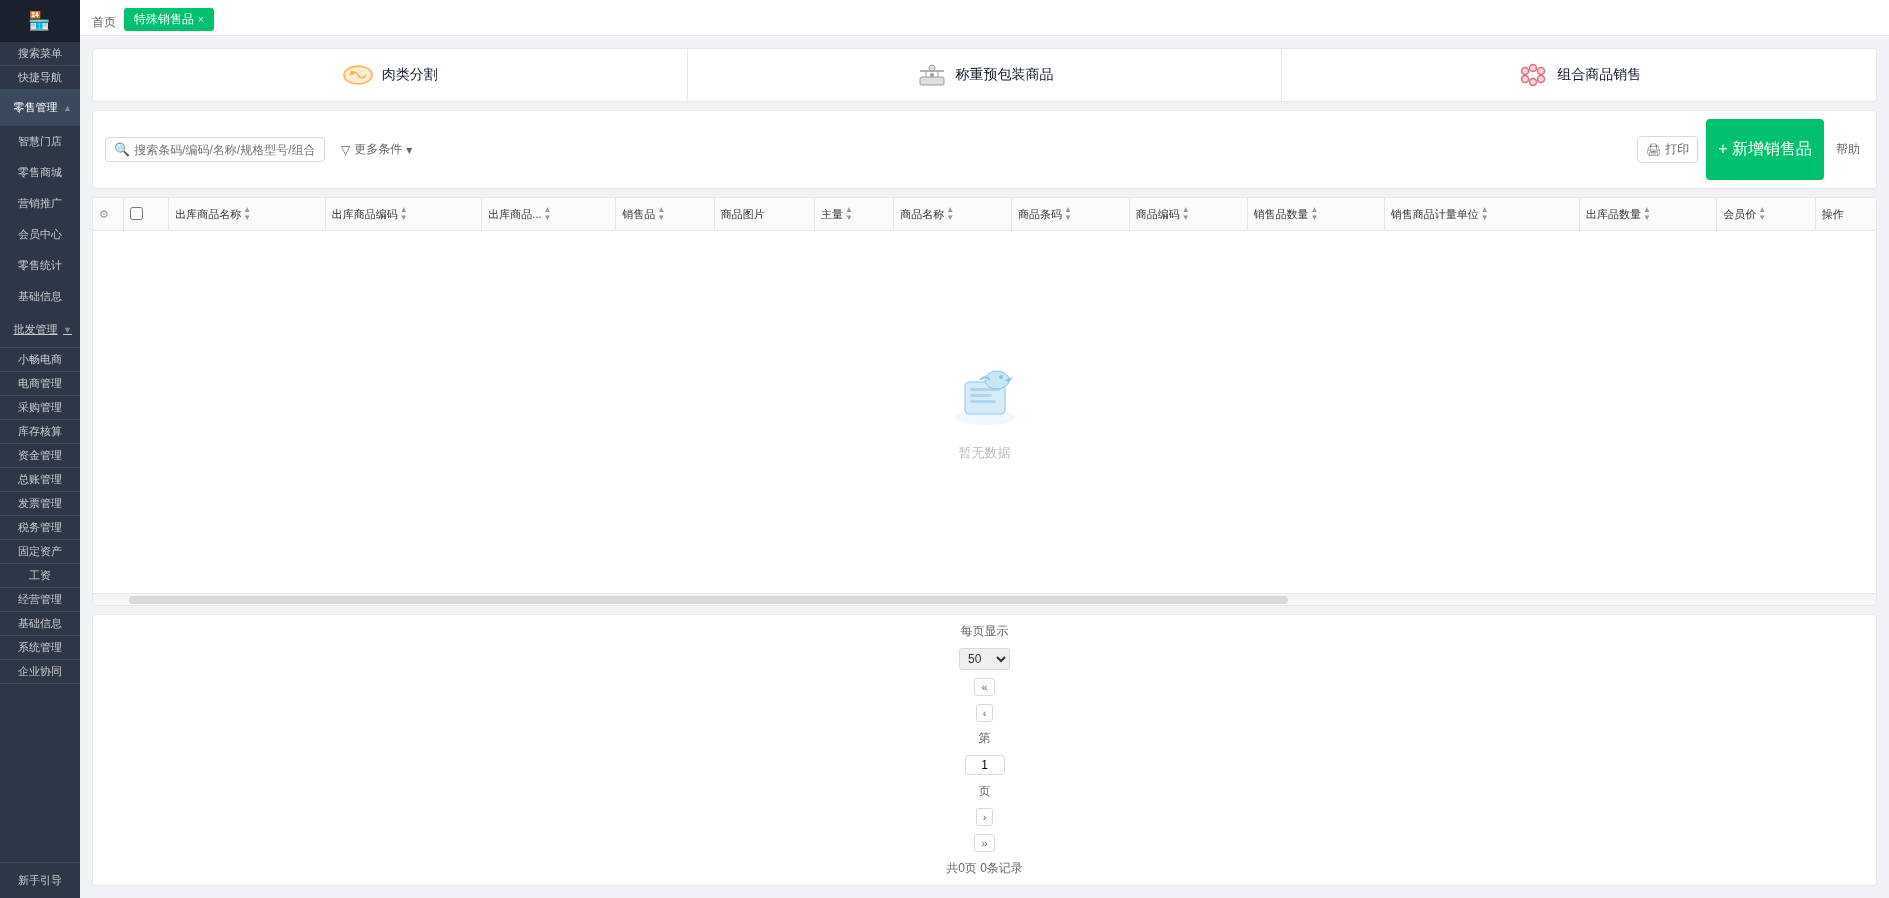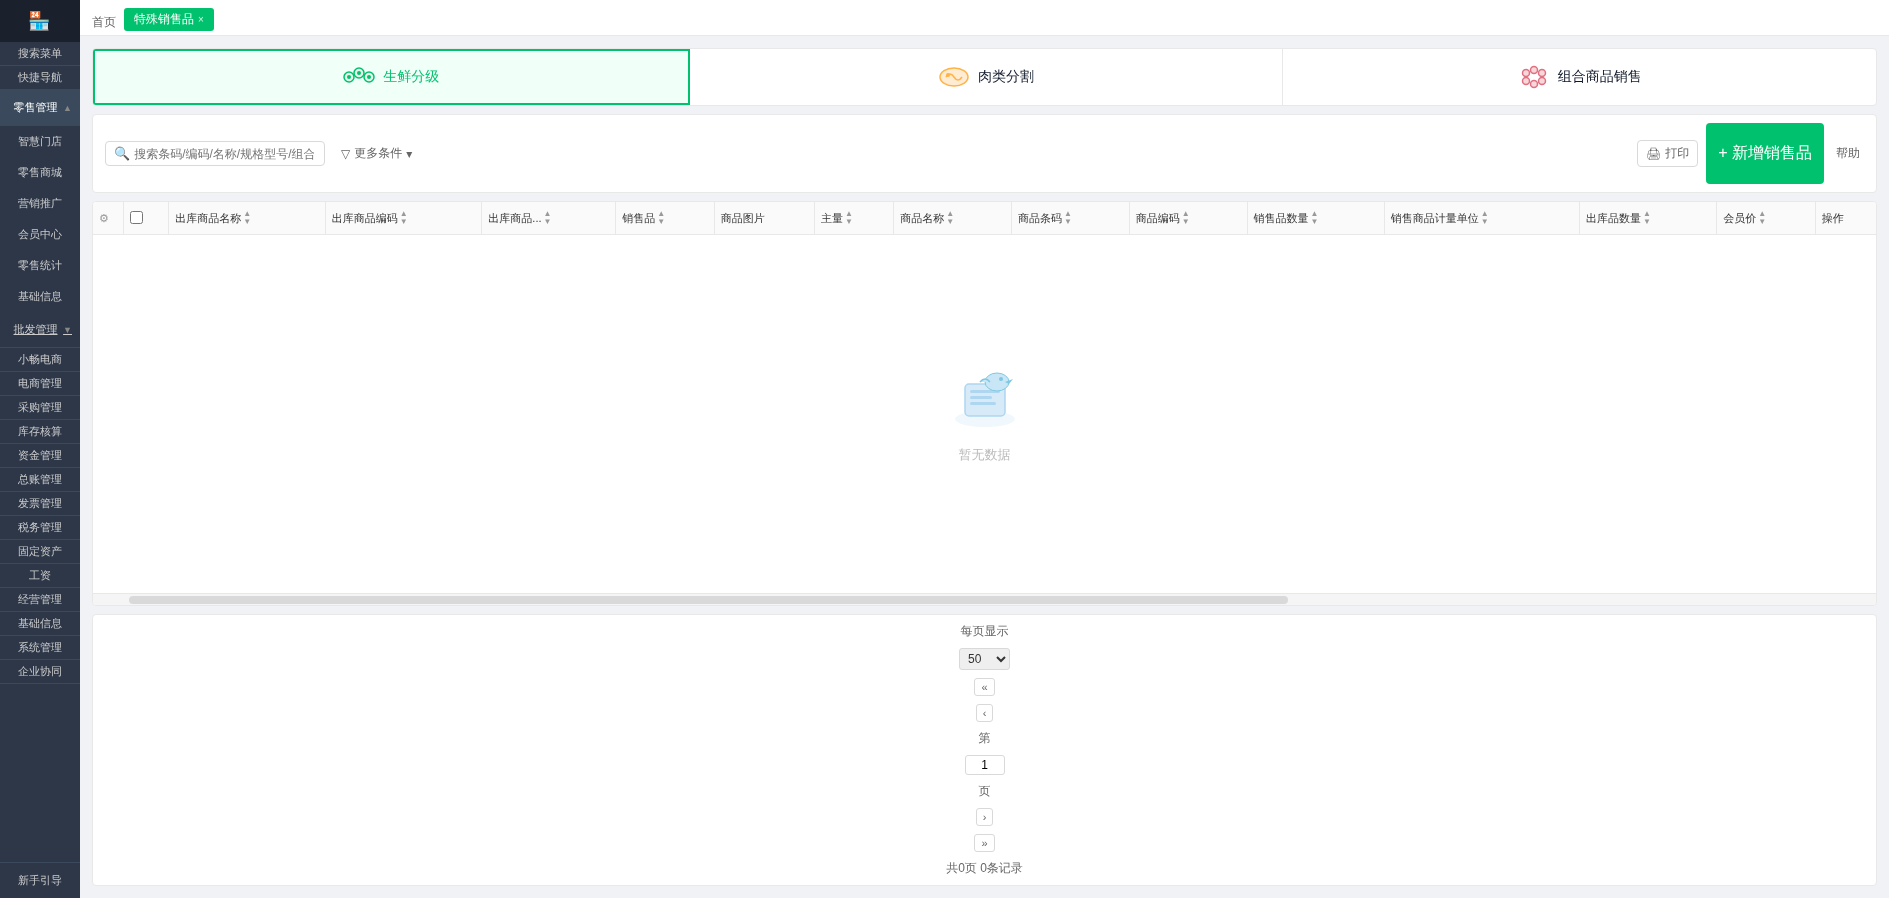--- a/index.html
+++ b/index.html
@@ -453,45 +453,44 @@
     <div class="topbar-tab">
       <span>特殊销售品</span>
       <span class="close-x">×</span>
     </div>
   </div>
 
   <div id="content">
 
     <div class="tab-cards">
 
-      <div class="tab-card active">
-        <div class="tab-card-icon">
-          <svg width="32" height="24" viewBox="0 0 32 24">
-            <circle cx="6" cy="12" r="5" fill="#e8f5e9" stroke="#00c26e" stroke-width="1.5"></circle>
-            <circle cx="16" cy="8" r="5" fill="#e8f5e9" stroke="#00c26e" stroke-width="1.5"></circle>
-            <circle cx="26" cy="12" r="5" fill="#e8f5e9" stroke="#00c26e" stroke-width="1.5"></circle>
-            <circle cx="6" cy="12" r="2" fill="#00c26e"></circle>
-            <circle cx="16" cy="8" r="2" fill="#00c26e"></circle>
-            <circle cx="26" cy="12" r="2" fill="#00c26e"></circle>
-          </svg>
-        </div>
-        <span class="tab-card-label">生鲜分级</span>
-      </div>
 
       <div class="tab-card">
         <div class="tab-card-icon">
           <svg width="32" height="24" viewBox="0 0 32 24">
             <ellipse cx="16" cy="12" rx="14" ry="9" fill="#ffecd2" stroke="#ffb347" stroke-width="1.5"></ellipse>
             <path d="M8 12 Q12 6 16 12 Q20 18 24 12" stroke="#ffb347" stroke-width="1.5" fill="none"></path>
             <circle cx="10" cy="10" r="2" fill="#ffb347"></circle>
           </svg>
         </div>
         <span class="tab-card-label">肉类分割</span>
       </div>
 
+      <div class="tab-card">
+        <div class="tab-card-icon">
+          <svg width="32" height="24" viewBox="0 0 32 24">
+            <rect x="4" y="14" width="24" height="8" rx="2" fill="#e0e0e0" stroke="#999" stroke-width="1"></rect>
+            <path d="M10 14 L10 8 M22 14 L22 8" stroke="#999" stroke-width="1"></path>
+            <line x1="4" y1="8" x2="28" y2="8" stroke="#999" stroke-width="1.5"></line>
+            <circle cx="16" cy="5" r="3" fill="#e0e0e0" stroke="#999" stroke-width="1"></circle>
+            <circle cx="16" cy="12" r="2" fill="#999"></circle>
+          </svg>
+        </div>
+        <span class="tab-card-label">称重预包装商品</span>
+      </div>
 
       <div class="tab-card">
         <div class="tab-card-icon">
           <svg width="32" height="24" viewBox="0 0 32 24">
             <circle cx="8" cy="8" r="3.5" fill="#f8d7da" stroke="#e07080" stroke-width="1.5"></circle>
             <circle cx="16" cy="5" r="3.5" fill="#f8d7da" stroke="#e07080" stroke-width="1.5"></circle>
             <circle cx="24" cy="8" r="3.5" fill="#f8d7da" stroke="#e07080" stroke-width="1.5"></circle>
             <circle cx="8" cy="16" r="3.5" fill="#f8d7da" stroke="#e07080" stroke-width="1.5"></circle>
             <circle cx="16" cy="19" r="3.5" fill="#f8d7da" stroke="#e07080" stroke-width="1.5"></circle>
             <circle cx="24" cy="16" r="3.5" fill="#f8d7da" stroke="#e07080" stroke-width="1.5"></circle>

